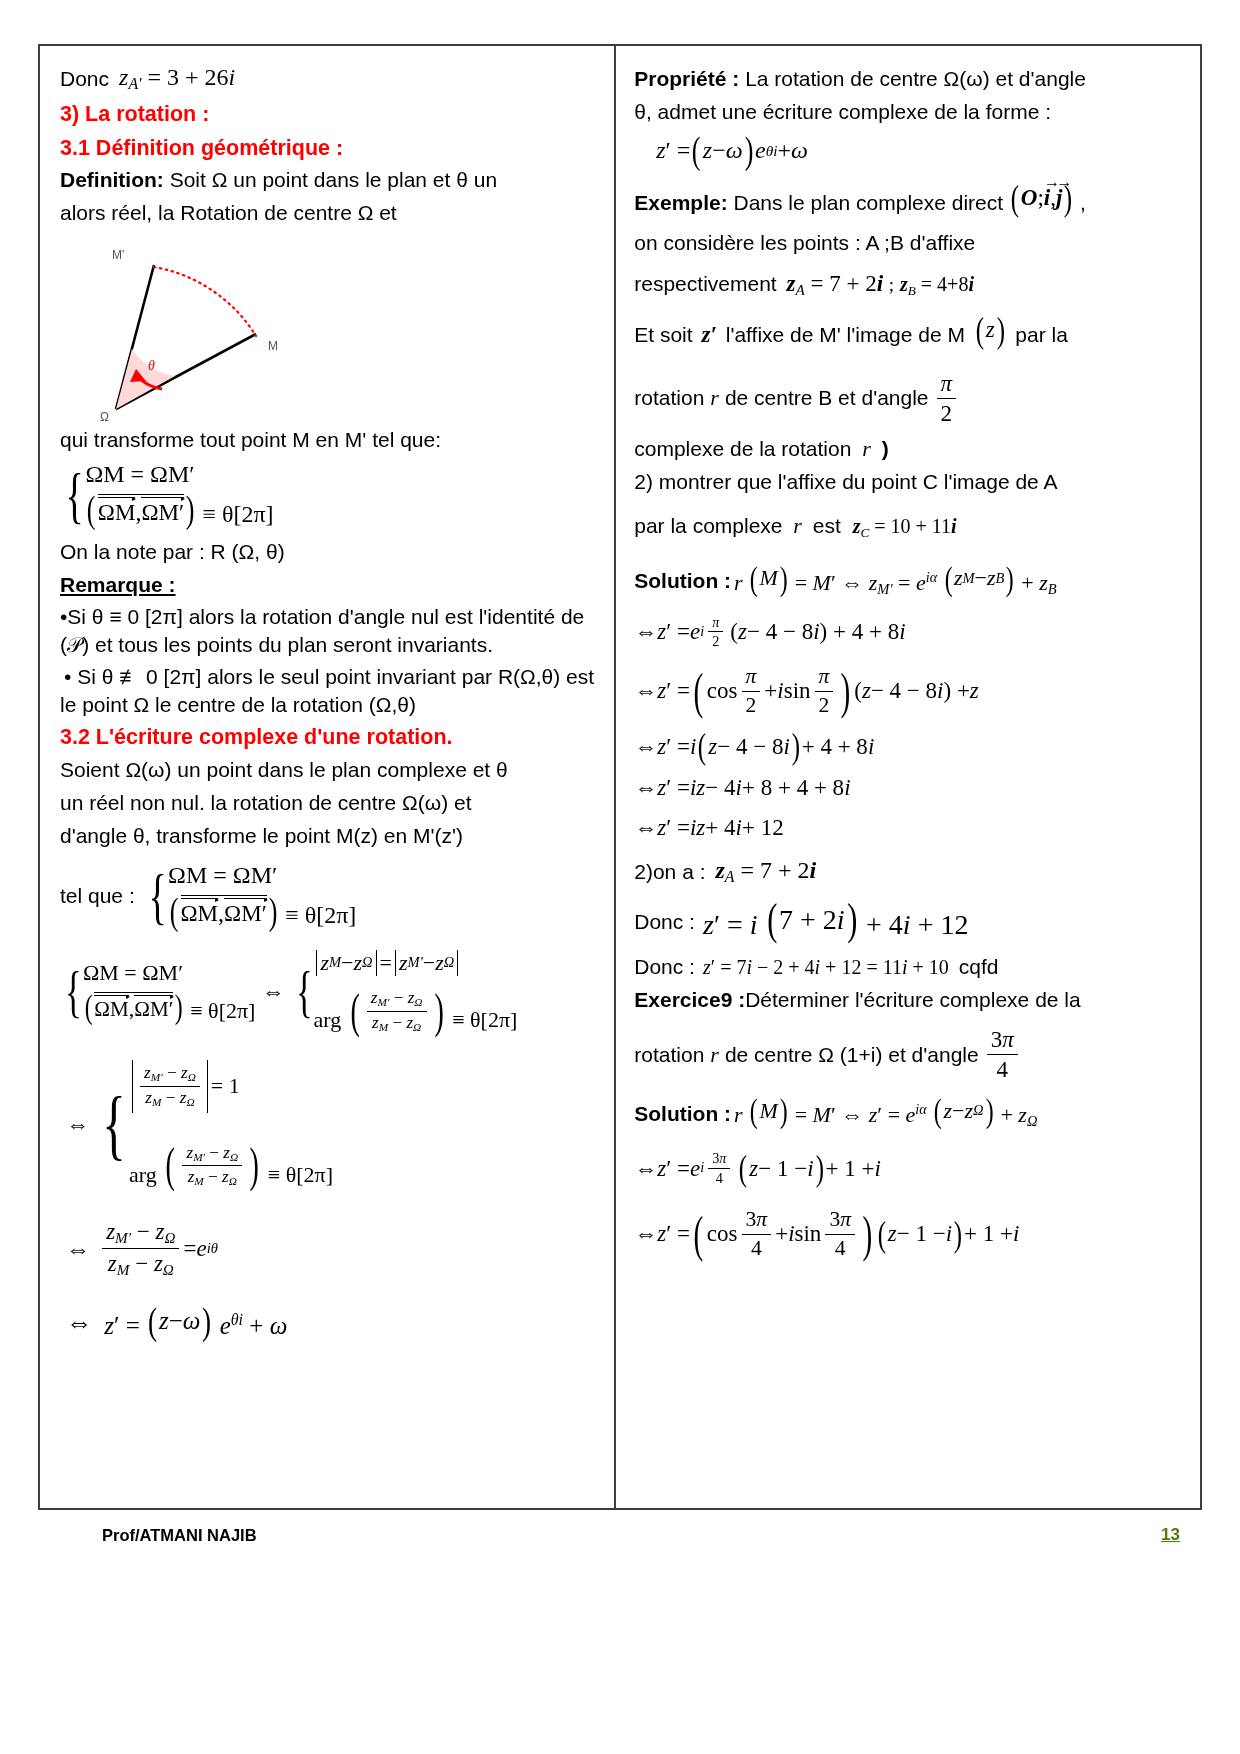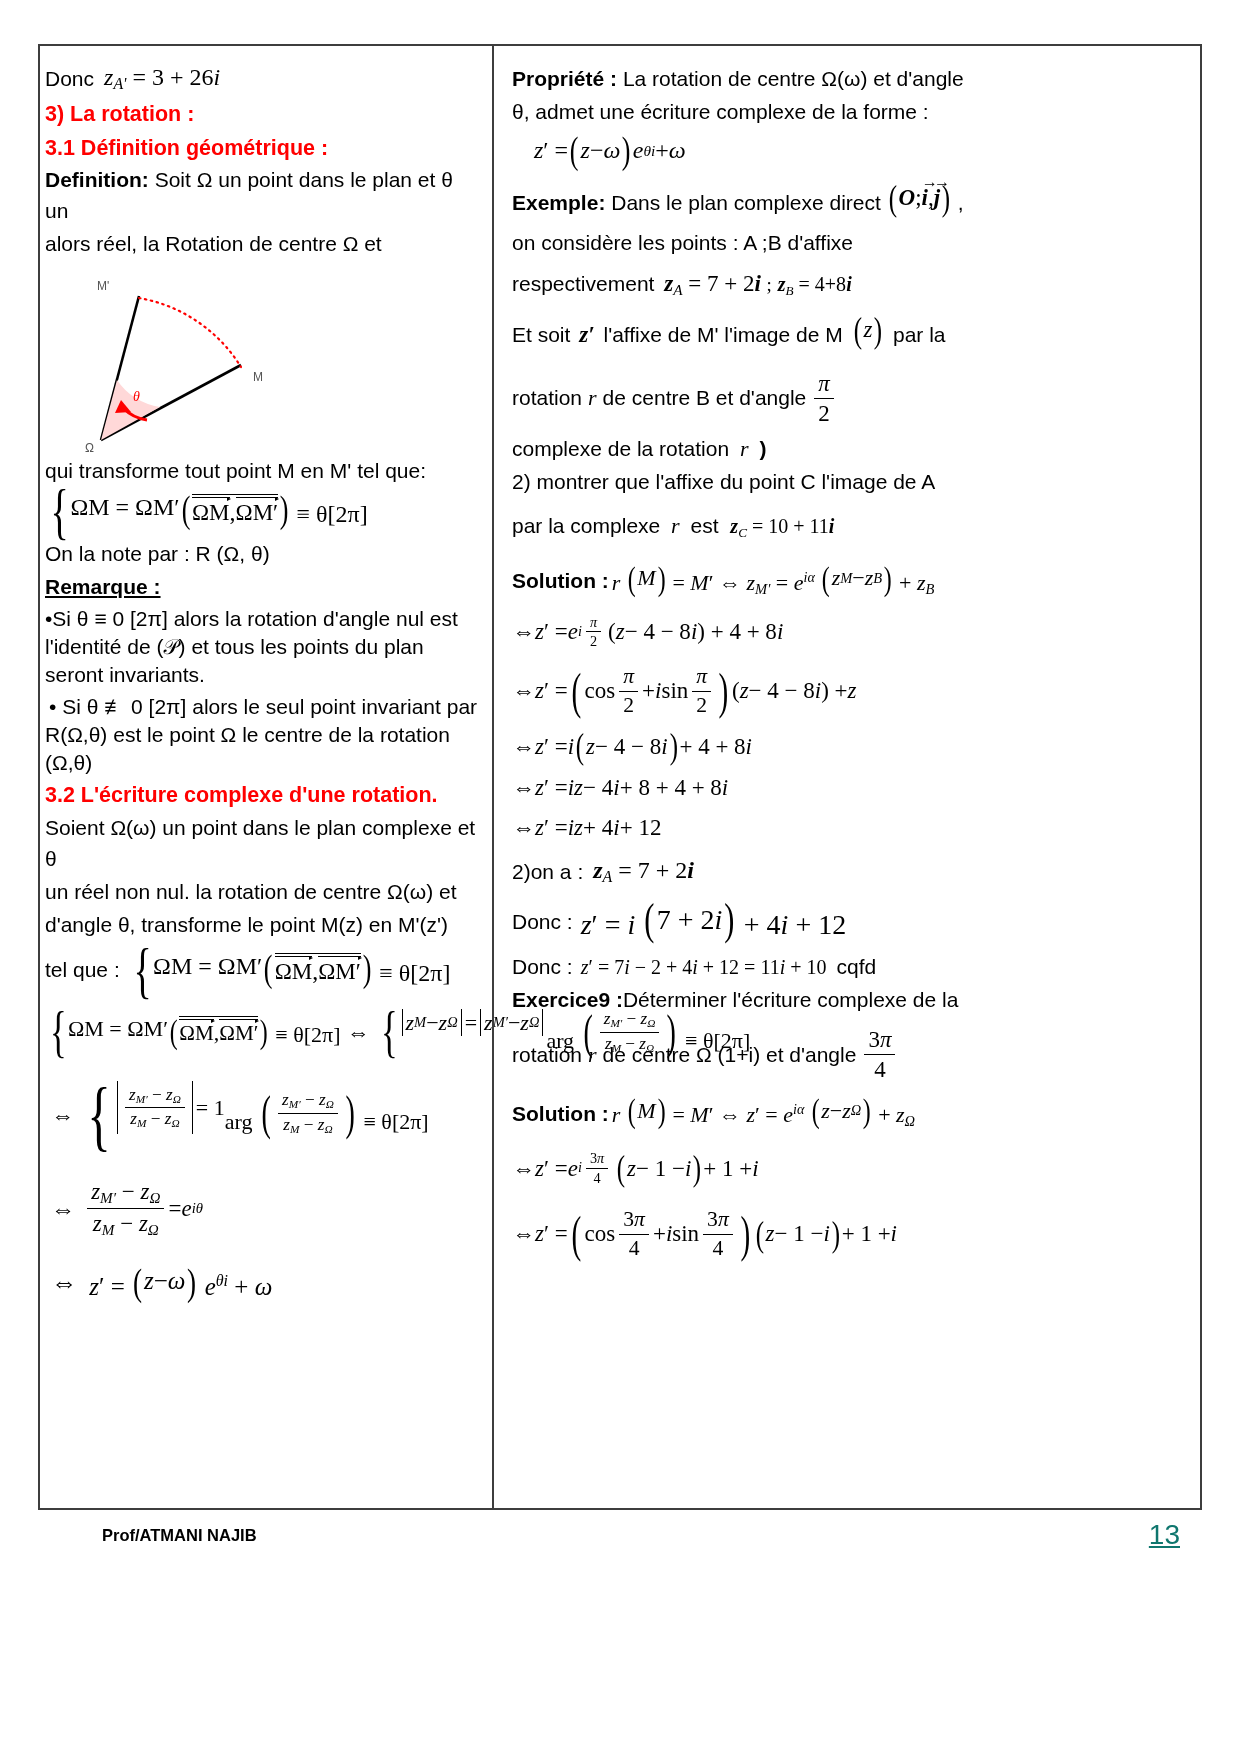--- a/index.html
+++ b/index.html
@@ -35,22 +35,22 @@
     width: 1160px;
     height: 1462px;
     display: flex;
     box-sizing: border-box;
   }
   .col {
     box-sizing: border-box;
     padding: 16px 14px 10px 14px;
   }
   .col-left {
-    width: 452px;
-    padding-left: 5px;
+    width: 600px;
+    padding-left: 20px;
   }
   .col-right {
     width: 612px;
     border-left: 2px solid #3d3d3d;
     padding-left: 18px;
   }
 
   
   .line {
     font-size: 21px;
@@ -154,21 +154,21 @@
     line-height: 0.72;
     transform: scaleX(0.62);
     margin-right: -4px;
   }
   .sys {
     display: inline-flex;
     align-items: center;
   }
   .sysbody {
     display: inline-flex;
-    flex-direction: row;
+    flex-direction: column;
     justify-content: center;
   }
   .sysbody > div {
     padding: 3px 0;
     white-space: nowrap;
   }
 
   
   .abs {
     display: inline-flex;
@@ -233,24 +233,24 @@
     justify-content: space-between;
     box-sizing: border-box;
     padding: 0 22px 0 64px;
   }
   .footer .author {
     font-size: 16.5px;
     font-weight: bold;
     color: #000;
   }
   .footer .pageno {
-    font-size: 28px;
-    font-weight: normal;
+    font-size: 17px;
+    font-weight: bold;
     text-decoration: underline;
-    color: #0f766e;
+    color: #4d7c0f;
   }
 </style>
 </head>
 <body>
 
 <div class="page">
   <div class="page-border"></div>
 
   <div class="content">
 

